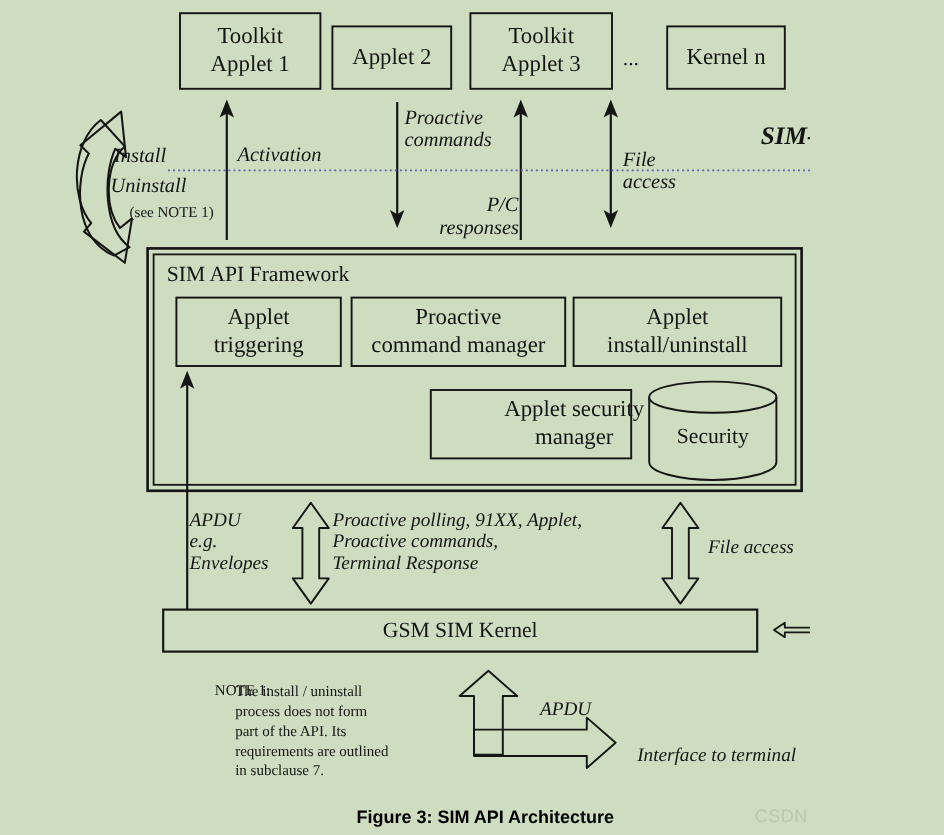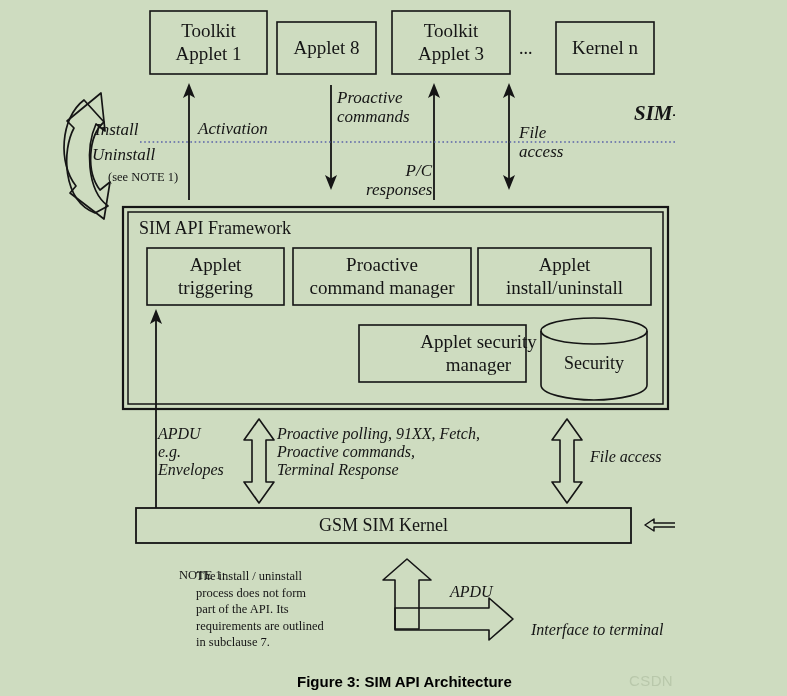--- a/index.html
+++ b/index.html
@@ -187,21 +187,21 @@
     <g fill="none" stroke="#151515" stroke-width="1.6" stroke-linejoin="round">
 
       <path d="M383,580 L407,559 L431,580 L419,580 L419,629 L395,629 L395,580 Z"></path>
 
       <path d="M395,608 L489,608 L489,598 L513,619 L489,640 L489,630 L395,630 Z"></path>
     </g>
   </svg>
 
   <div class="box-label" style="left:150px; top:11px; width:117px; height:63px;">Toolkit
 Applet 1</div>
-  <div class="box-label" style="left:277px; top:22px; width:99px; height:52px;">Applet 8</div>
+  <div class="box-label" style="left:277px; top:22px; width:99px; height:52px;">Applet 2</div>
   <div class="box-label" style="left:392px; top:11px; width:118px; height:63px;">Toolkit
 Applet 3</div>
   <div class="box-label" style="left:556px; top:22px; width:98px; height:52px;">Kernel n</div>
 
   <div class="lbl" style="left:519px; top:38px; font-size:18px;">...</div>
 
   <div class="lbl bolditalic" style="left:634px; top:102px; font-size:21px;">SIM-API</div>
 
   <div class="lbl italic" style="left:95px; top:120px; font-size:17px;">Install</div>
   <div class="lbl italic" style="left:92px; top:145px; font-size:17px;">Uninstall</div>
@@ -228,21 +228,21 @@
 install/uninstall</div>
   <div class="box-label" style="left:359px; top:325px; width:167px; height:57px;margin-left:36px;">Applet security
 manager</div>
 
   <div class="cyl-label" style="left:541px; top:336px; width:106px; height:55px; font-size:18px;">Security</div>
 
   <div class="lbl italic" style="left:158px; top:425px; font-size:16px;">APDU
 e.g.
 Envelopes</div>
 
-  <div class="lbl italic" style="left:277px; top:425px; font-size:16px;">Proactive polling, 91XX, Fetch,
+  <div class="lbl italic" style="left:277px; top:425px; font-size:16px;">Proactive polling, 91XX, Applet,
 Proactive commands,
 Terminal Response</div>
 
   <div class="lbl italic" style="left:590px; top:448px; font-size:16px;">File access</div>
 
   <div class="box-label" style="left:136px; top:508px; width:495px; height:35px; font-size:18px;">GSM SIM Kernel</div>
 
   <div class="cyl-label" style="left:696px; top:512px; width:52px; height:38px; font-size:16px;">Files</div>
 
   <div class="lbl italic" style="left:450px; top:583px; font-size:16px;">APDU</div>

